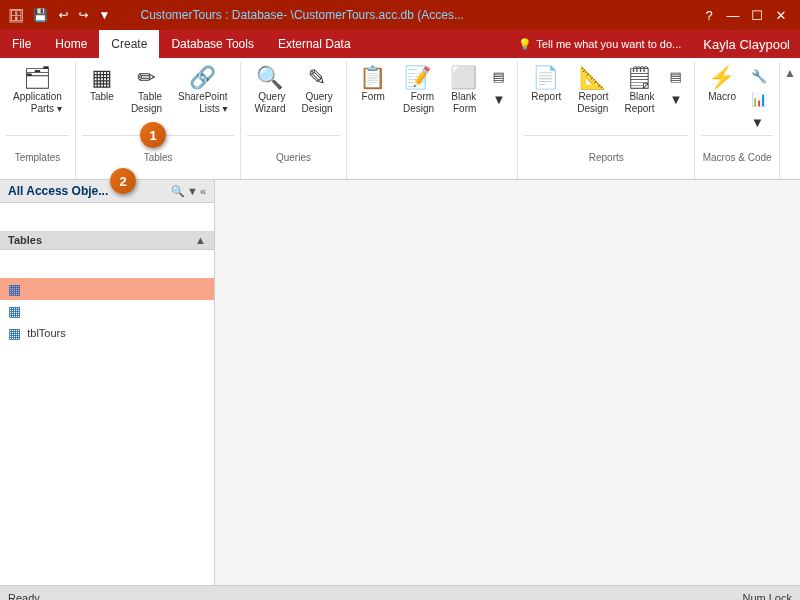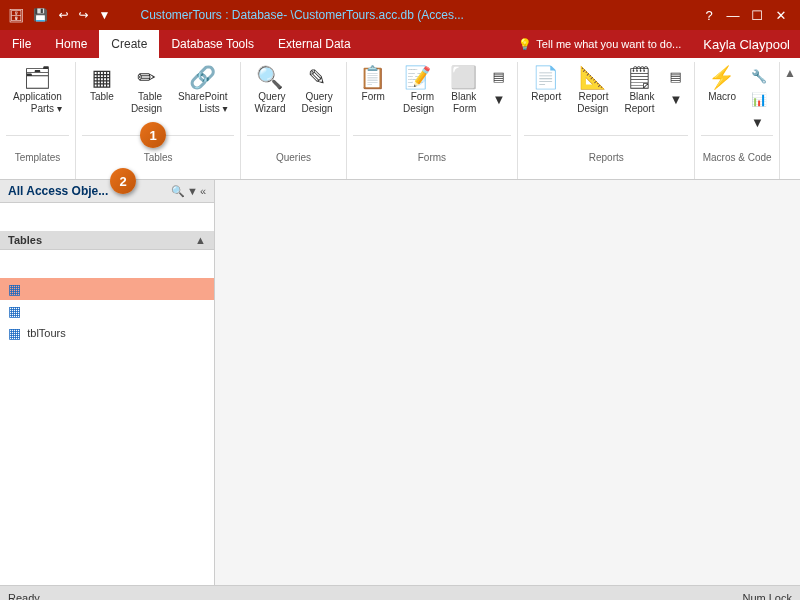--- a/index.html
+++ b/index.html
@@ -338,21 +338,20 @@
         </button>
         <div style="display:flex;flex-direction:column;gap:2px;padding-top:4px;">
           <button class="ribbon-btn-sm">
               <span class="ribbon-icon-tiny">▤</span>
             </button>
           <button class="ribbon-btn-sm">
               <span class="ribbon-icon-tiny">▼</span>
             </button>
         </div>
       </div>
-      <div class="ribbon-group-label">Forms</div>
     </div>
 
     <div class="ribbon-group">
       <div class="ribbon-group-items">
         <button class="ribbon-btn ribbon-btn-large">
           <span class="ribbon-icon">📄</span>
           <span class="ribbon-label">Report</span>
         </button>
         <button class="ribbon-btn ribbon-btn-large">
           <span class="ribbon-icon">📐</span>

